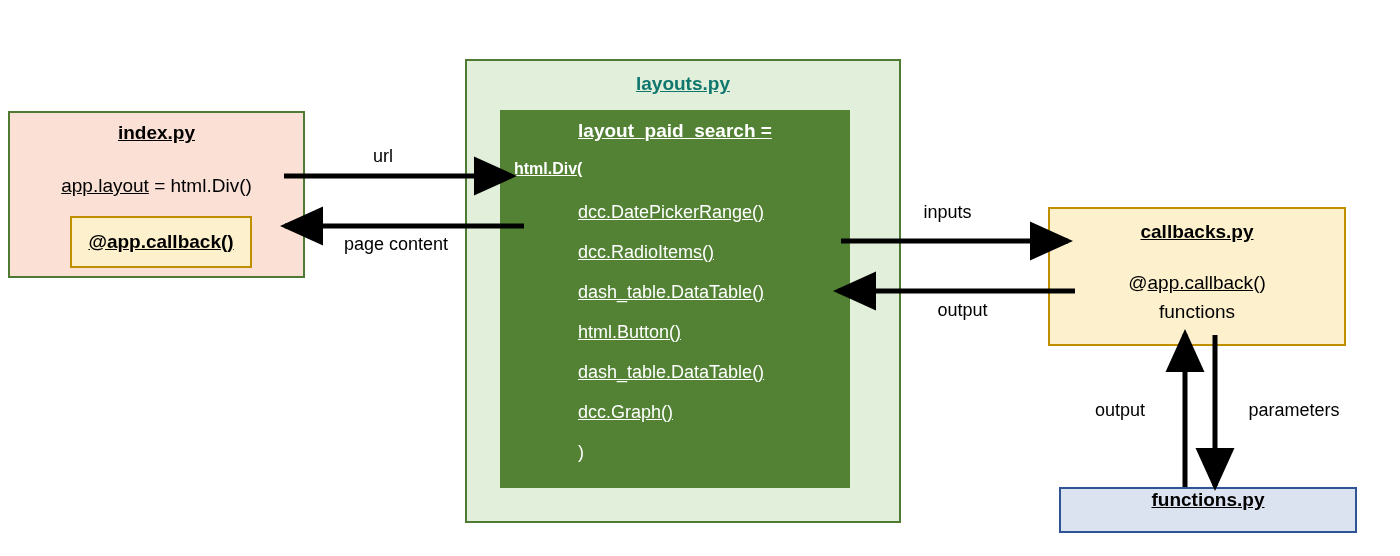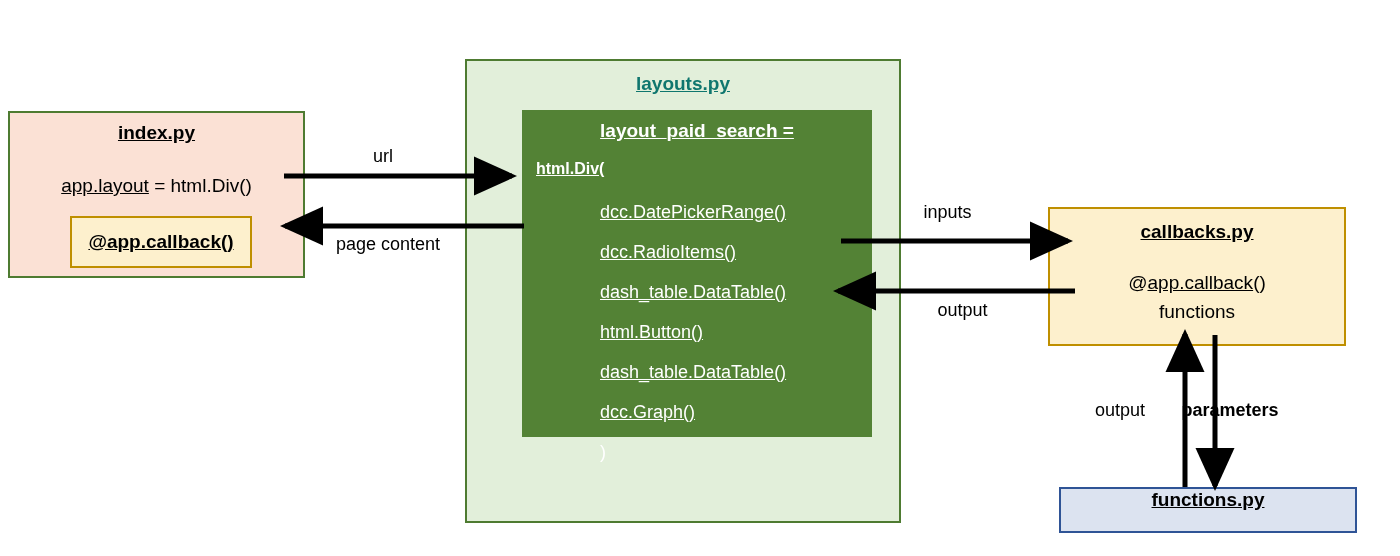--- a/index.html
+++ b/index.html
@@ -50,21 +50,21 @@
     left:465px;top:59px;width:436px;height:464px;
     background:#e2efda;
     border:2.5px solid #4e7b31;
   }
   #layouts-title{
     position:absolute;left:0;top:12px;width:100%;
     font-size:19px;color:#0f766e;
   }
   
   #layout-inner{
-    left:522px;top:110px;width:350px;height:327px;
+    left:500px;top:110px;width:350px;height:378px;
     background:#538235;
   }
   #layout-head{
     position:absolute;left:0;top:10px;width:100%;
     text-align:center;font-size:19px;font-weight:bold;color:#ffffff;
     text-decoration:underline;white-space:nowrap;
   }
   #layout-div{
     position:absolute;left:14px;top:50px;
     font-size:16px;font-weight:bold;color:#ffffff;
@@ -165,19 +165,19 @@
     <line x1="841" y1="241" x2="1068" y2="241" stroke="#000" stroke-width="5" marker-end="url(#ah)"></line>
 
     <line x1="1075" y1="291" x2="838" y2="291" stroke="#000" stroke-width="5" marker-end="url(#ah)"></line>
 
     <line x1="1185" y1="487" x2="1185" y2="334" stroke="#000" stroke-width="5" marker-end="url(#ah)"></line>
 
     <line x1="1215" y1="335" x2="1215" y2="486" stroke="#000" stroke-width="5" marker-end="url(#ah)"></line>
   </svg>
 
   <div class="alabel" style="left:313px;top:146px;width:140px;">url</div>
-  <div class="alabel" style="left:303px;top:234px;width:170px;">page content</div>
+  <div class="alabel" style="left:303px;top:234px;width:170px;padding-left:8px;">page content</div>
   <div class="alabel" style="left:875px;top:202px;width:145px;">inputs</div>
   <div class="alabel" style="left:890px;top:300px;width:145px;">output</div>
   <div class="alabel" style="left:1060px;top:400px;width:120px;">output</div>
-  <div class="alabel" style="left:1160px;top:400px;width:140px;font-weight:bold;">parameters</div>
+  <div class="alabel" style="left:1224px;top:400px;width:140px;">parameters</div>
 
 </div>
 
 </body></html>

